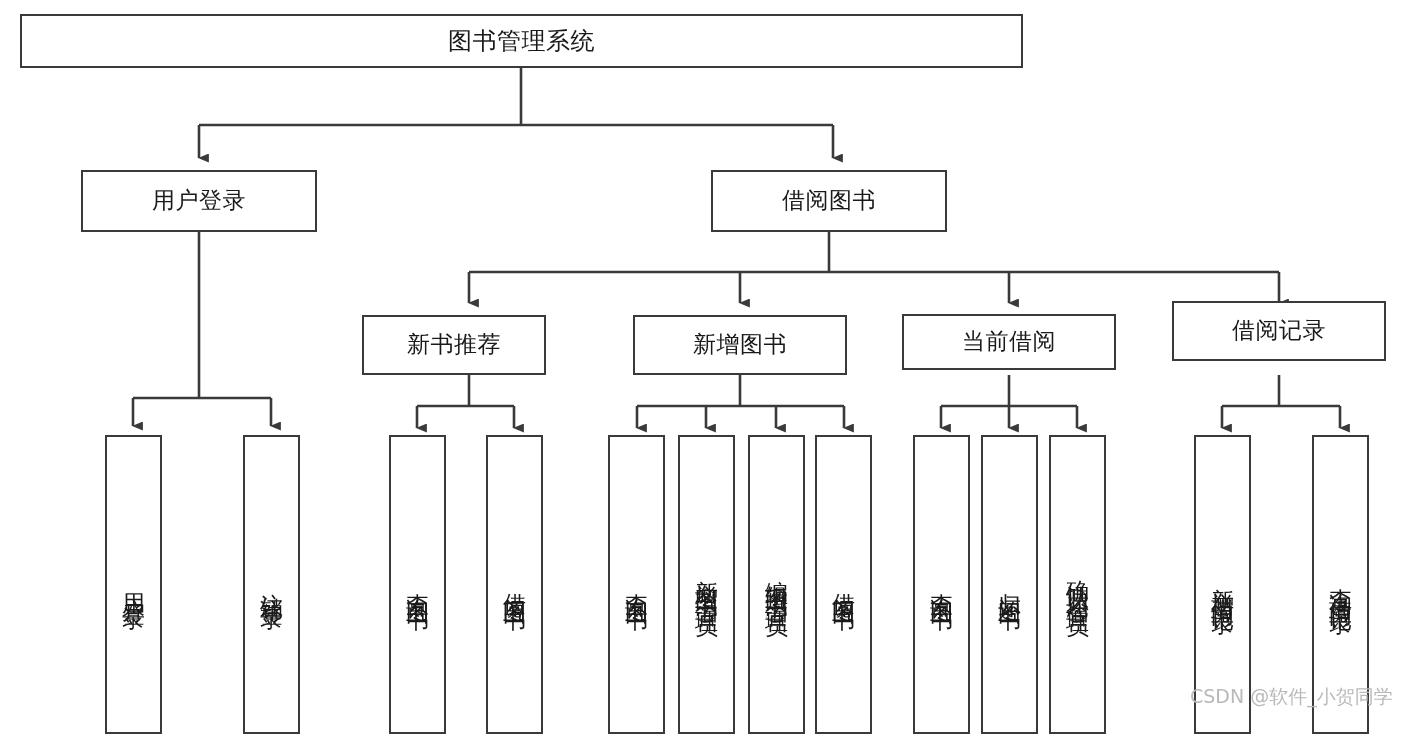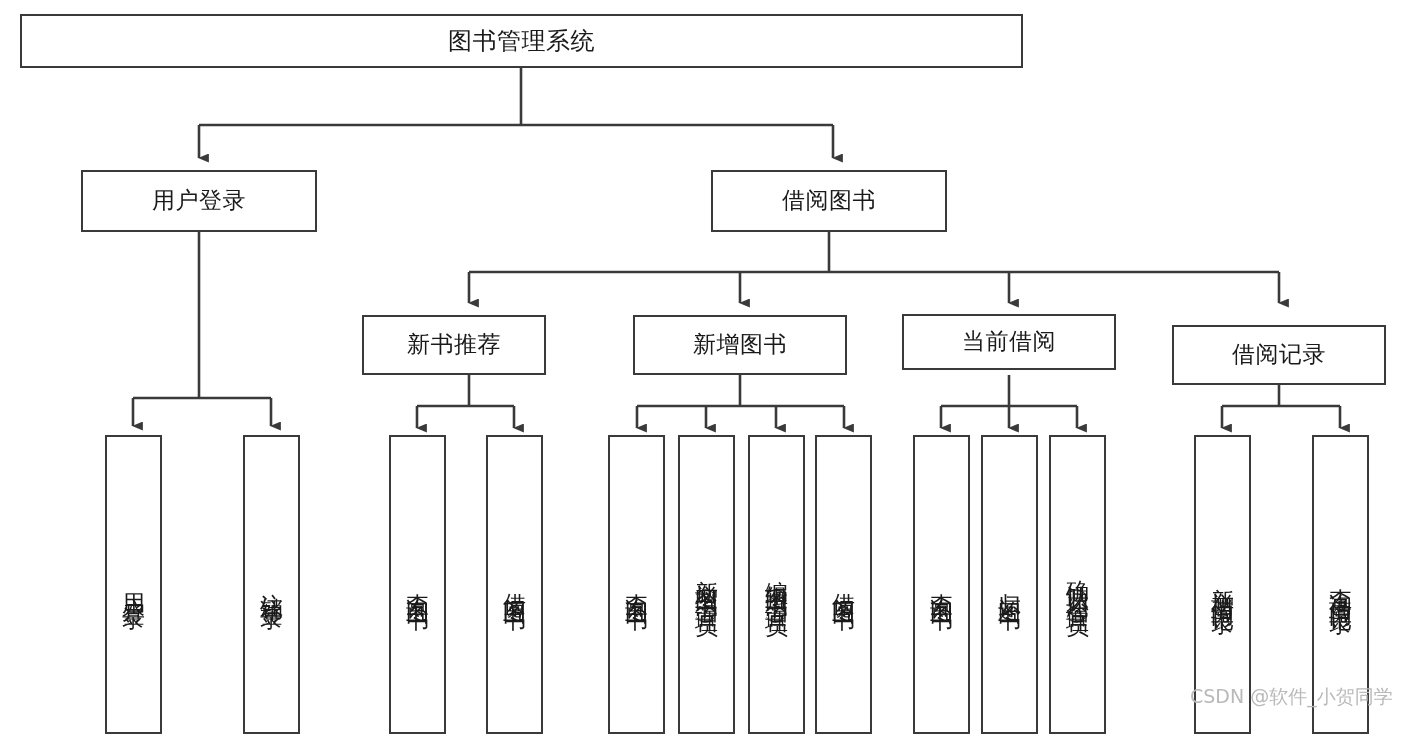--- a/index.html
+++ b/index.html
@@ -138,21 +138,21 @@
 
   <div class="node h" style="left:362px; top:315px; width:184px; height:60px;">
     <span class="label">新书推荐</span>
   </div>
   <div class="node h" style="left:633px; top:315px; width:214px; height:60px;">
     <span class="label">新增图书</span>
   </div>
   <div class="node h" style="left:902px; top:314px; width:214px; height:56px;">
     <span class="label">当前借阅</span>
   </div>
-  <div class="node h" style="left:1172px; top:325px; width:214px; height:60px;">
+  <div class="node h" style="left:1172px; top:301px; width:214px; height:60px;">
     <span class="label">借阅记录</span>
   </div>
 
   <div class="node v" style="left:105px; top:435px; width:57px; height:299px;">
     <span class="label">用户登录</span>
   </div>
   <div class="node v" style="left:243px; top:435px; width:57px; height:299px;">
     <span class="label">注销登录</span>
   </div>
 

